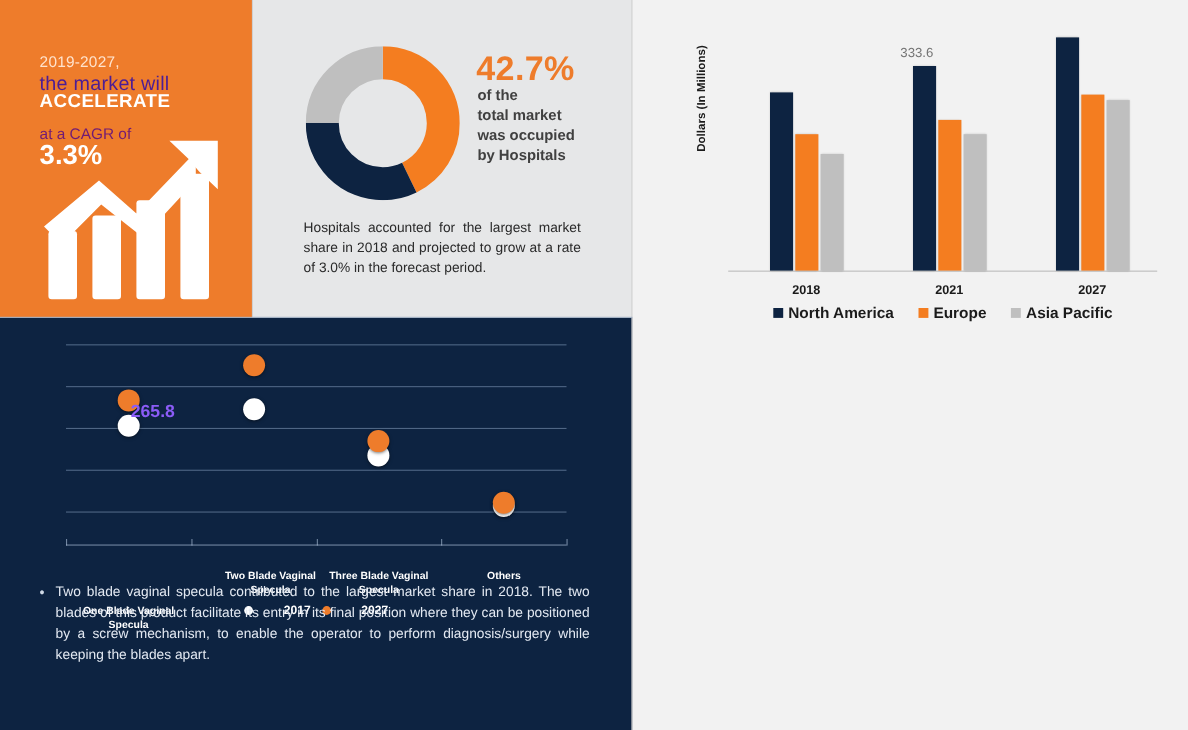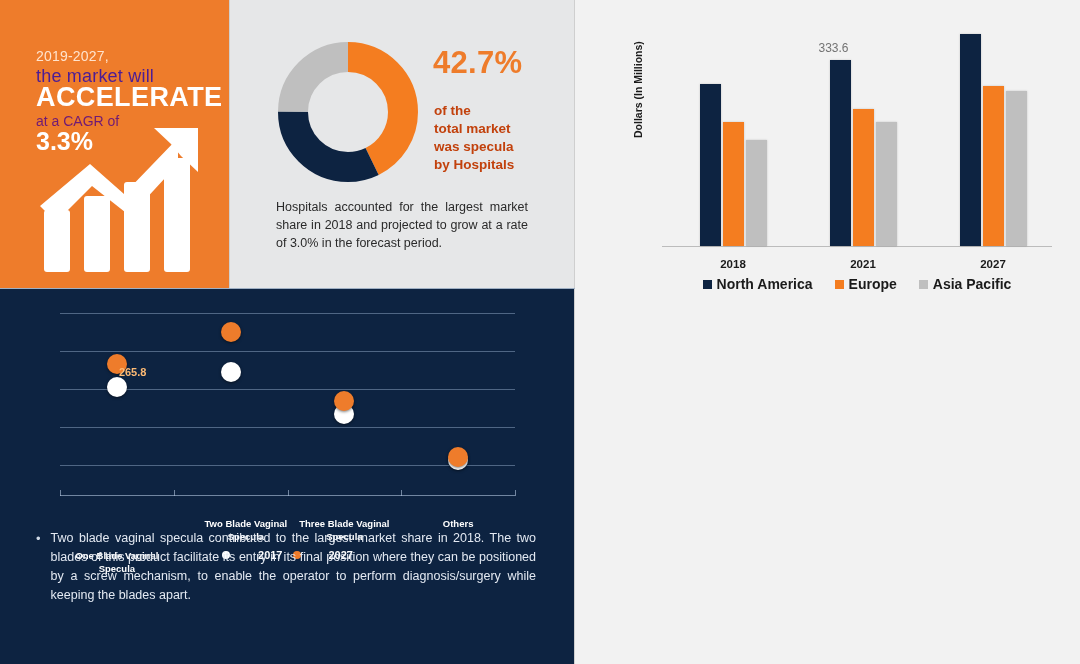--- a/index.html
+++ b/index.html
@@ -20,21 +20,21 @@
   .acc-line1 {
     position: absolute; left: 36px; top: 48px;
     font-size: 14px; color: #ffe3cd; letter-spacing: .2px;
   }
   .acc-line2 {
     position: absolute; left: 36px; top: 66px;
     font-size: 18px; color: #4c1d95; letter-spacing: .2px;
   }
   .acc-big {
     position: absolute; left: 36px; top: 82px;
-    font-size: 27px; font-weight: bold; color: #ffffff; letter-spacing: .4px;
+    font-size: 17px; font-weight: bold; color: #ffffff; letter-spacing: .4px;
   }
   .acc-line3 {
     position: absolute; left: 36px; top: 113px;
     font-size: 14px; color: #701a75;
   }
   .acc-cagr {
     position: absolute; left: 36px; top: 127px;
     font-size: 25px; font-weight: bold; color: #ffffff;
   }
   .acc-graphic { position: absolute; left: 26px; top: 120px; width: 190px; height: 160px; }
@@ -44,21 +44,21 @@
     position: absolute; left: 230px; top: 0; width: 345px; height: 289px;
     background: #e6e7e8;
   }
   .donut-wrap { position: absolute; left: 48px; top: 42px; width: 140px; height: 140px; }
   .donut-pct {
     position: absolute; left: 203px; top: 45px;
     font-size: 31px; font-weight: bold; color: #ee7c2b; letter-spacing: .3px;
   }
   .donut-sub {
     position: absolute; left: 204px; top: 78px; width: 130px;
-    font-size: 13.5px; font-weight: bold; color: #c2410c; line-height: 18px; margin-top: 24px;
+    font-size: 13.5px; font-weight: bold; color: #404040; line-height: 18px;
   }
   .donut-para {
     position: absolute; left: 46px; top: 198px; width: 252px;
     font-size: 12.5px; color: #2a2a2a; line-height: 18px; text-align: justify;
   }
 
   
   .panel-dots {
     position: absolute; left: 0; top: 289px; width: 575px; height: 375px;
     background: #0d2341;
@@ -74,21 +74,21 @@
   .tickmark {
     position: absolute; width: 1px; height: 6px; background: rgba(180,200,225,.6);
   }
   .dot {
     position: absolute; width: 20px; height: 20px; border-radius: 50%;
     box-shadow: 0 1px 3px rgba(0,0,0,.5);
   }
   .dot.c2017 { background: #ffffff; }
   .dot.c2027 { background: #ee7c2b; }
   .dot-value {
-    position: absolute; font-size: 11px; font-weight: bold; color: #fdba74;
+    position: absolute; font-size: 16px; font-weight: bold; color: #8b5cf6;
   }
   .cat-label {
     position: absolute; top: 212px; font-size: 9.5px; font-weight: bold;
     color: #ffffff; text-align: center; line-height: 13px;
   }
   .dot-legend {
     position: absolute; left: 0; top: 244px; width: 455px;
     display: flex; justify-content: center; gap: 10px; align-items: center;
   }
   .leg-item { display: flex; align-items: center; gap: 4px; }
@@ -172,21 +172,21 @@
           <circle r="55" fill="none" stroke="#f47d20" stroke-width="30" stroke-dasharray="147.56 198.02" stroke-dashoffset="0"></circle>
           <circle r="55" fill="none" stroke="#0d2341" stroke-width="30" stroke-dasharray="111.62 233.96" stroke-dashoffset="-147.56"></circle>
           <circle r="55" fill="none" stroke="#bfbfbf" stroke-width="30" stroke-dasharray="86.39 259.19" stroke-dashoffset="-259.18"></circle>
         </g>
       </svg>
     </div>
     <div class="donut-pct">42.7%</div>
     <div class="donut-sub">
       <div>of the</div>
       <div>total market</div>
-      <div>was specula</div>
+      <div>was occupied</div>
       <div>by Hospitals</div>
     </div>
     <div class="donut-para">Hospitals accounted for the largest market share in 2018 and projected to grow at a rate of 3.0% in the forecast period.</div>
   </div>
 
   <div class="panel-dots">
     <div class="dot-chart" id="dotchart">
         <div class="gridline" style="top: 8px;"></div>
         <div class="gridline" style="top: 46px;"></div>
         <div class="gridline" style="top: 84px;"></div>

